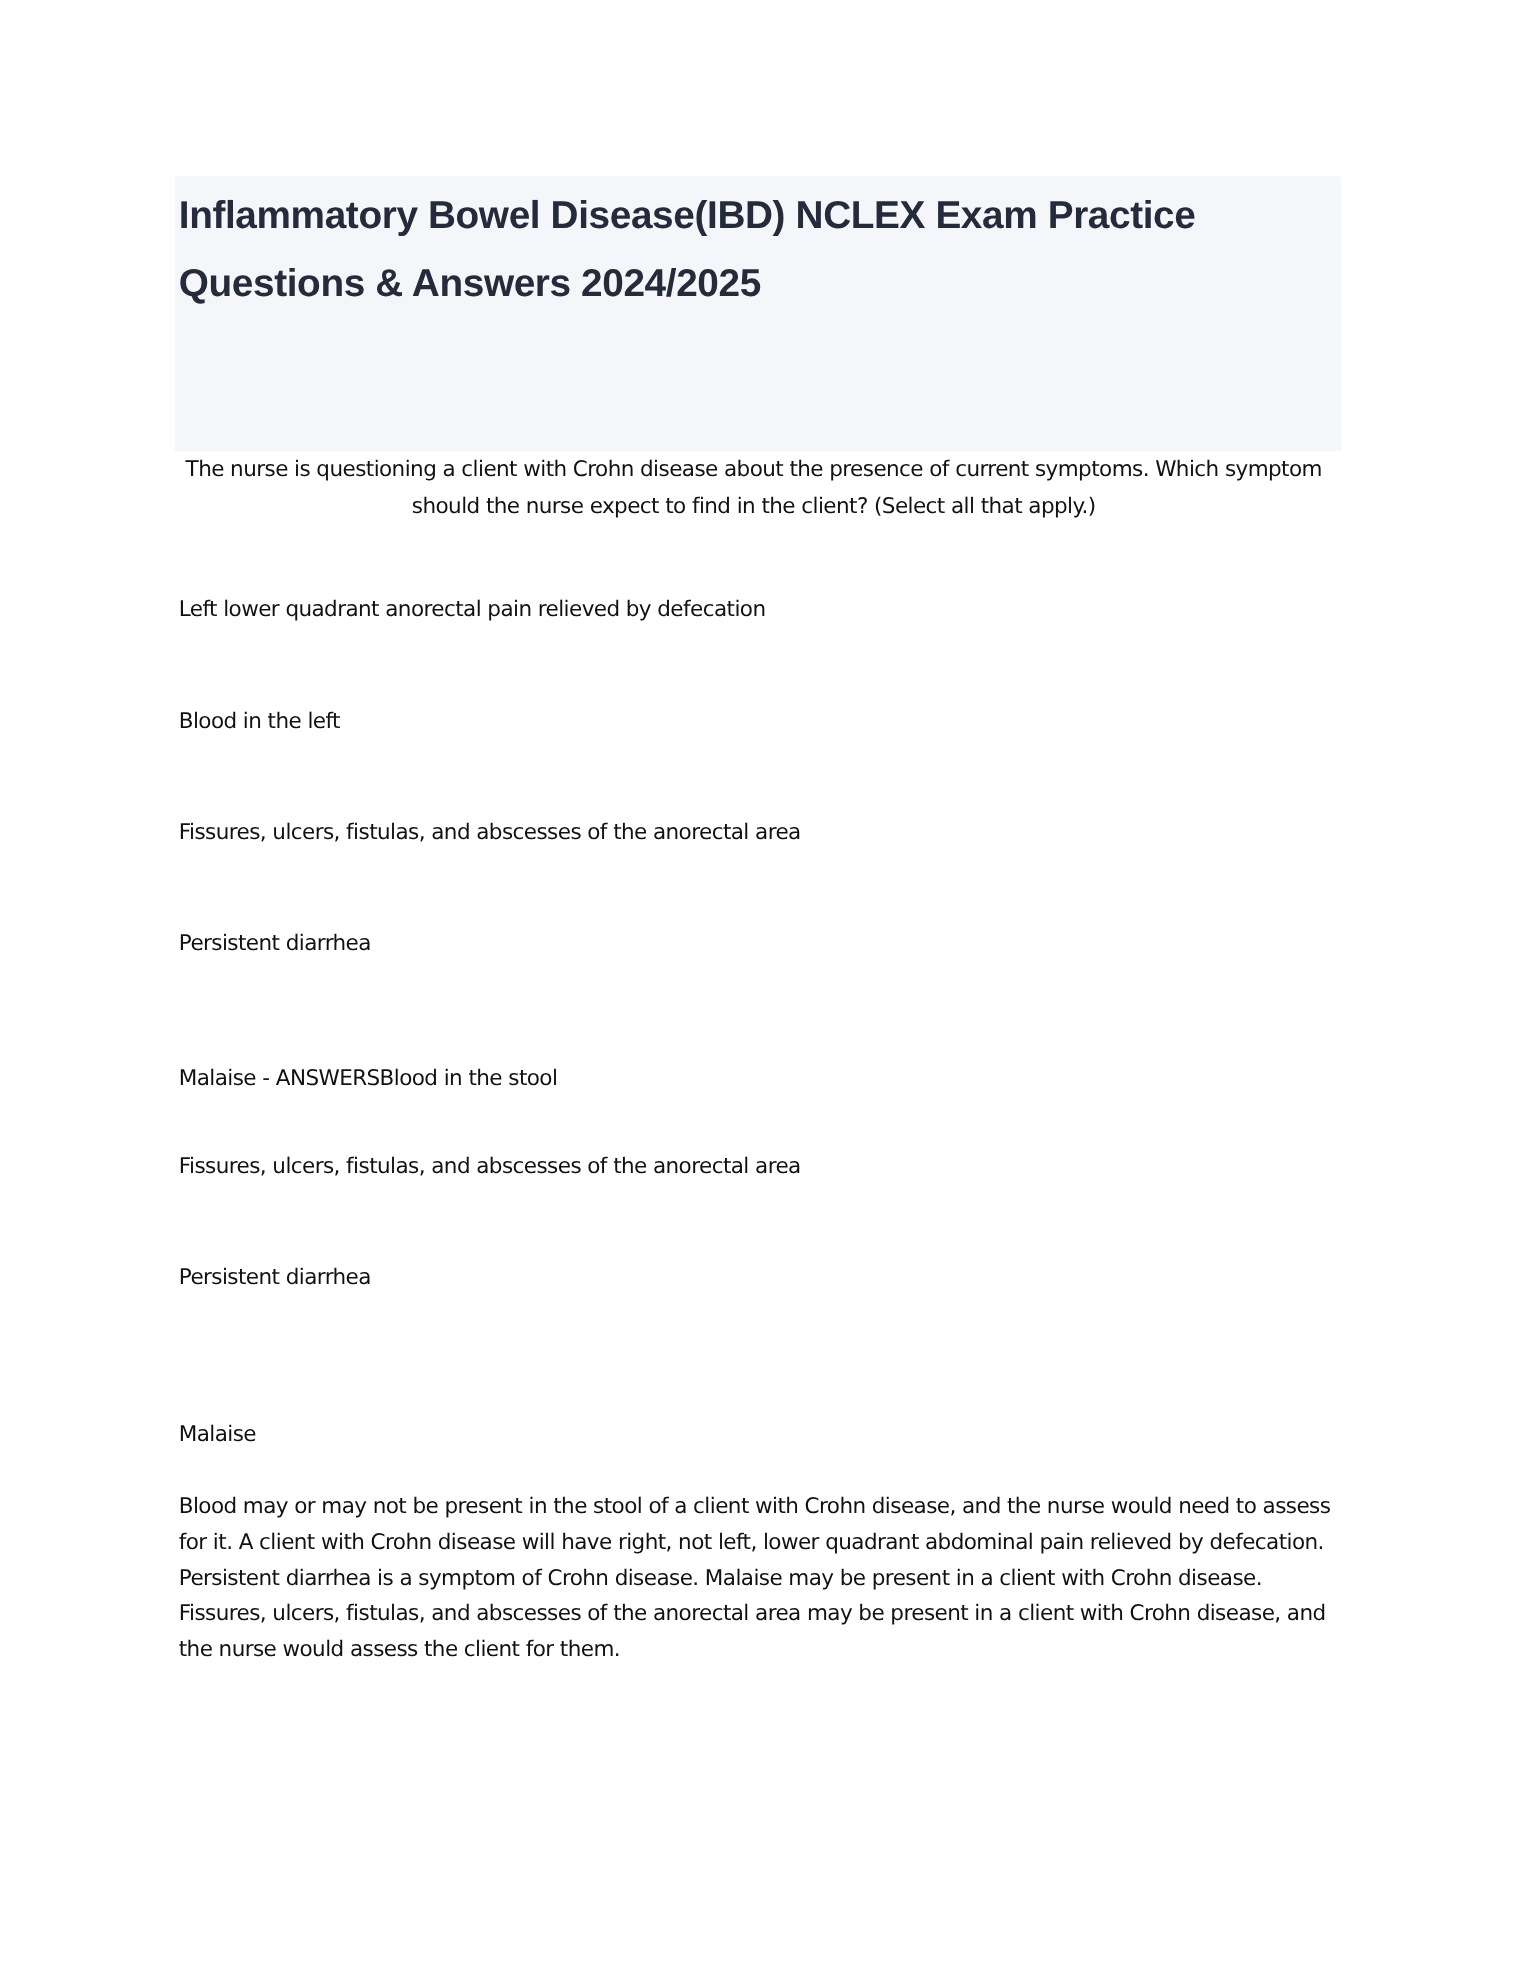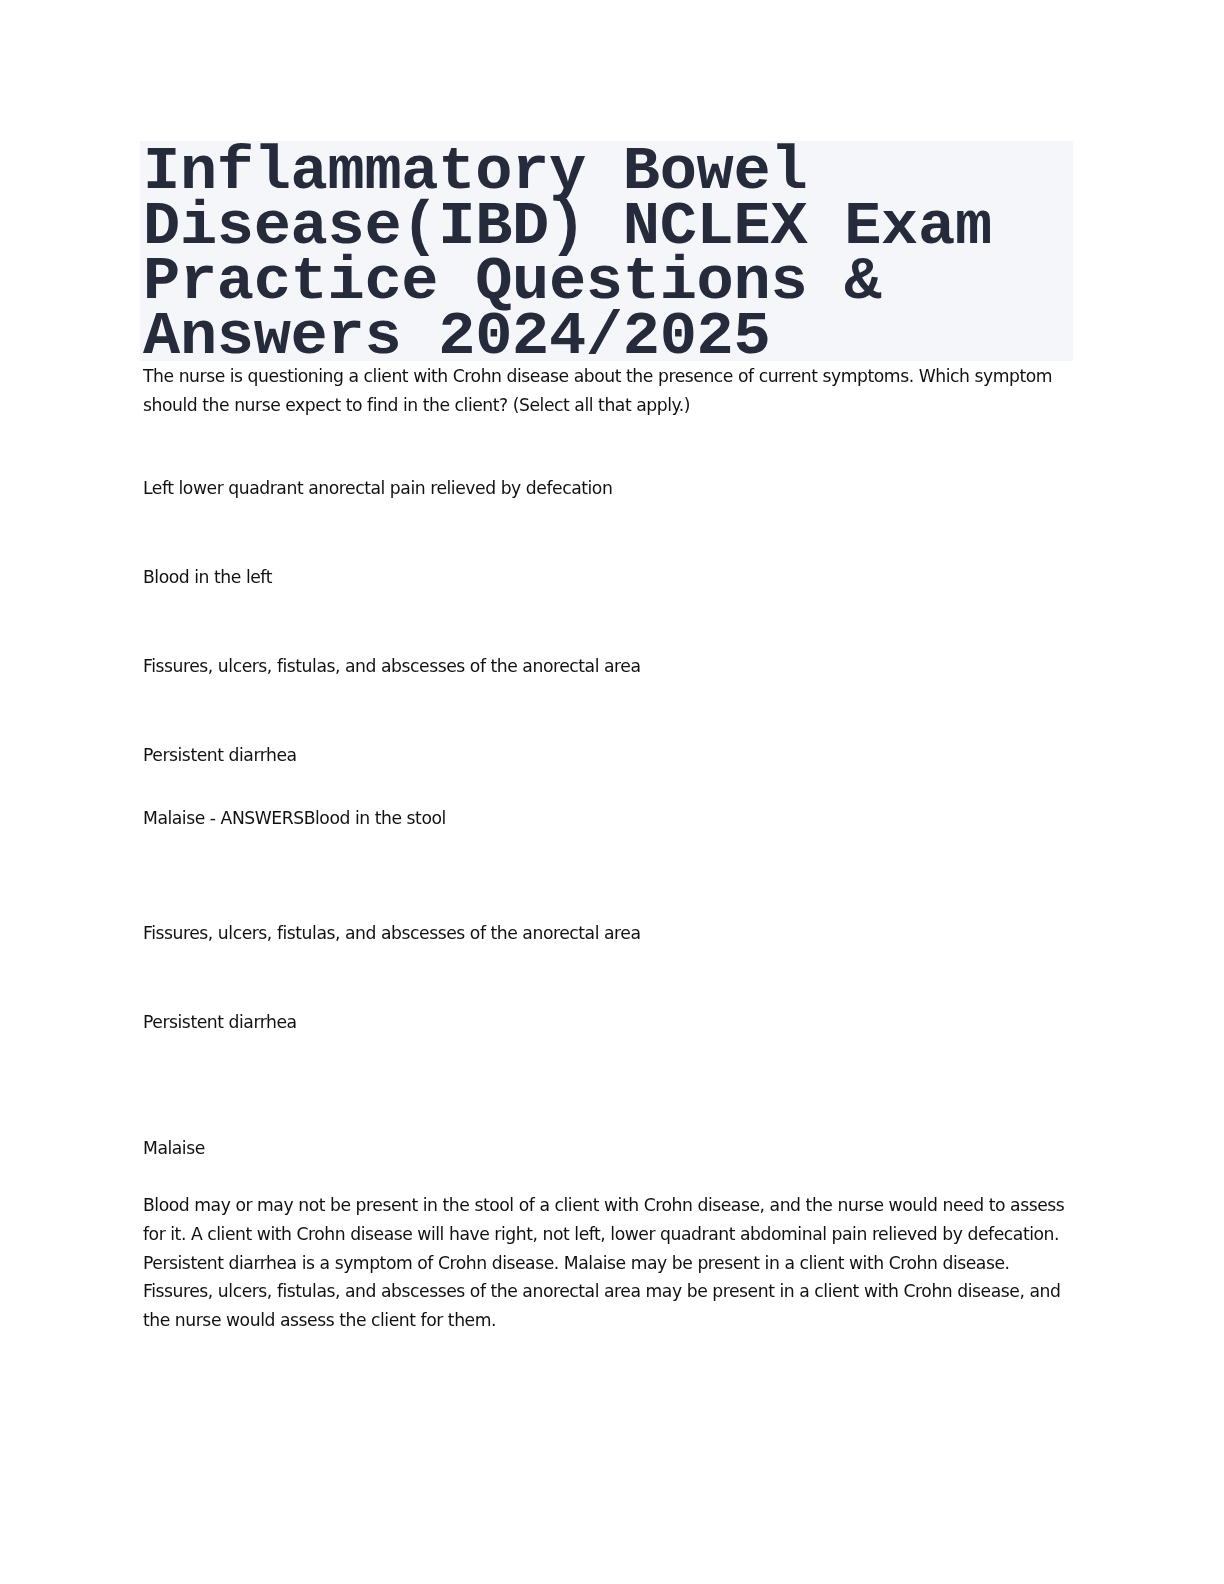--- a/index.html
+++ b/index.html
@@ -3,42 +3,42 @@
   <meta charset="utf-8">
   <style>
     html, body { margin: 0; padding: 0; background: #ffffff; }
     body { width: 1224px; height: 1584px; position: relative; overflow: hidden; }
     .title-box {
       position: absolute; left: 140px; top: 141px; width: 933px; height: 220px;
       background: #f5f6fa;
     }
     .title {
       position: absolute; left: 3px; top: 3px; margin: 0; width: 920px;
-      font-family: Liberation Mono, monospace; font-weight: bold;
-      font-size: 62px; line-height: 55px; color: #262b3c; letter-spacing: -0.3px;
+      font-family: Liberation Sans, sans-serif; font-weight: bold;
+      font-size: 31px; line-height: 55px; color: #262b3c; letter-spacing: -0.3px;
     }
     .body-text {
       font-family: "DejaVu Sans", sans-serif; font-size: 17.2px; color: #111111;
       letter-spacing: -0.45px; position: absolute; left: 143px; margin: 0;
       white-space: nowrap;
     }
-    .question { top: 362px; line-height: 29px; white-space: normal; width: 920px; }
+    .question { top: 362px; line-height: 29px; white-space: normal; width: 920px; text-align: center; }
     .explanation { top: 1191px; line-height: 28.8px; white-space: normal; width: 935px; }
   </style>
 </head>
 <body>
 
 <div class="title-box">
   <h1 class="title">Inflammatory Bowel Disease(IBD) NCLEX Exam Practice Questions &amp; Answers 2024/2025</h1>
 </div>
 
 <p class="body-text question">The nurse is questioning a client with Crohn disease about the presence of current symptoms. Which symptom should the nurse expect to find in the client? (Select all that apply.)</p>
 
 <p class="body-text" style="top:478px">Left lower quadrant anorectal pain relieved by defecation</p>
 <p class="body-text" style="top:567px">Blood in the left</p>
 <p class="body-text" style="top:656px">Fissures, ulcers, fistulas, and abscesses of the anorectal area</p>
 <p class="body-text" style="top:745px">Persistent diarrhea</p>
-<p class="body-text" style="top:808px">Malaise - ANSWERSBlood in the stool</p>
+<p class="body-text" style="top:853px">Malaise - ANSWERSBlood in the stool</p>
 <p class="body-text" style="top:923px">Fissures, ulcers, fistulas, and abscesses of the anorectal area</p>
 <p class="body-text" style="top:1012px">Persistent diarrhea</p>
 <p class="body-text" style="top:1138px">Malaise</p>
 
 <p class="body-text explanation">Blood may or may not be present in the stool of a client with Crohn disease, and the nurse would need to assess for it. A client with Crohn disease will have right, not left, lower quadrant abdominal pain relieved by defecation. Persistent diarrhea is a symptom of Crohn disease. Malaise may be present in a client with Crohn disease. Fissures, ulcers, fistulas, and abscesses of the anorectal area may be present in a client with Crohn disease, and the nurse would assess the client for them.</p>
 
 </body></html>

